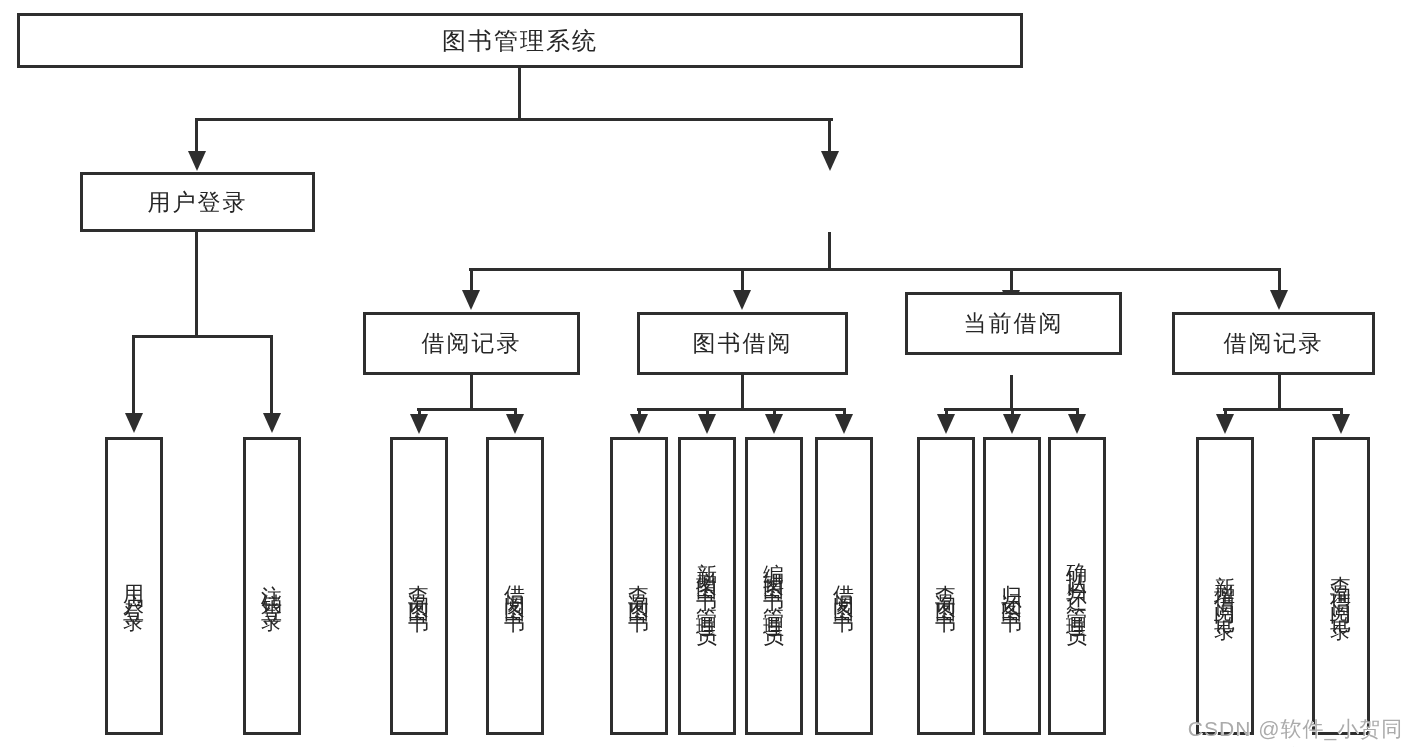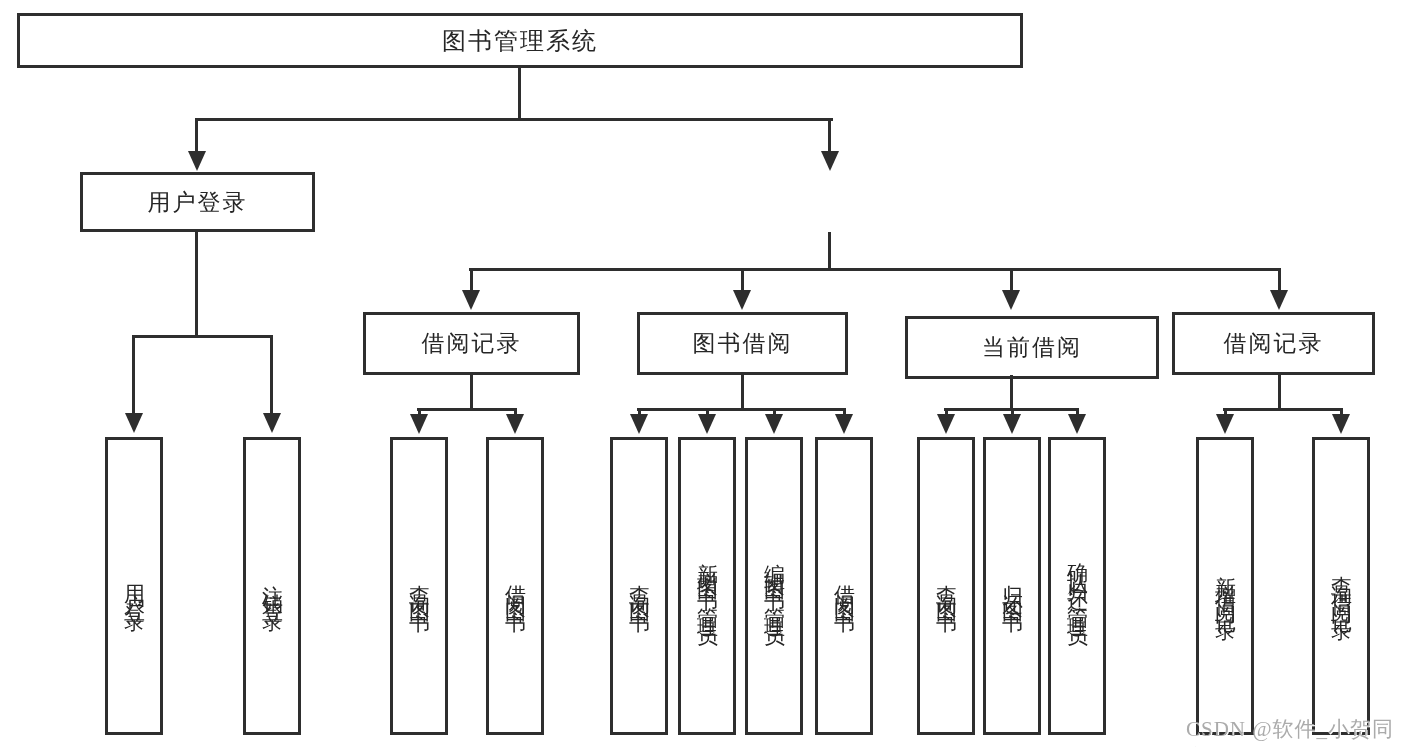--- a/index.html
+++ b/index.html
@@ -4,21 +4,21 @@
 <style>
   :root{
     --line:#2e2e2e;
     --text:#262626;
     --background:#ffffff;
     --watermark:#ababab;
   }
   html,body{margin:0;padding:0;background:var(--background);}
   .canvas{
     position:relative;width:1405px;height:747px;background:var(--background);
-    font-family:Liberation Serif, serif;color:var(--text);overflow:hidden;
+    font-family:Liberation Sans, sans-serif;color:var(--text);overflow:hidden;text-align:center;
   }
   .box{
     position:absolute;box-sizing:border-box;border:3px solid var(--line);
     background:var(--background);display:flex;align-items:center;justify-content:center;
     font-size:23px;letter-spacing:2px;white-space:nowrap;color:var(--text);
   }
   .title-box{font-size:24px;}
   .leaf-box{width:58px;top:437px;height:298px;}
   .vtext{
     writing-mode:vertical-rl;text-orientation:mixed;
@@ -73,21 +73,21 @@
   <div class="arrow" style="left:1002px;top:290px"></div>
   <div class="vline" style="left:1278px;top:268px;height:24px"></div>
   <div class="arrow" style="left:1270px;top:290px"></div>
 
   <div class="box" style="left:363px;top:312px;width:217px;height:63px">
     <span>借阅记录</span>
   </div>
   <div class="box" style="left:637px;top:312px;width:211px;height:63px">
     <span>图书借阅</span>
   </div>
-  <div class="box" style="left:905px;top:316px;width:254px;height:63px">
+  <div class="box" style="left:905px;top:292px;width:217px;height:63px">
     <span>当前借阅</span>
   </div>
   <div class="box" style="left:1172px;top:312px;width:203px;height:63px">
     <span>借阅记录</span>
   </div>
 
   <div class="vline" style="left:470px;top:375px;height:33px"></div>
   <div class="hline" style="left:417px;top:408px;width:100px"></div>
   <div class="vline" style="left:418px;top:408px;height:8px"></div>
   <div class="arrow" style="left:410px;top:414px"></div>

